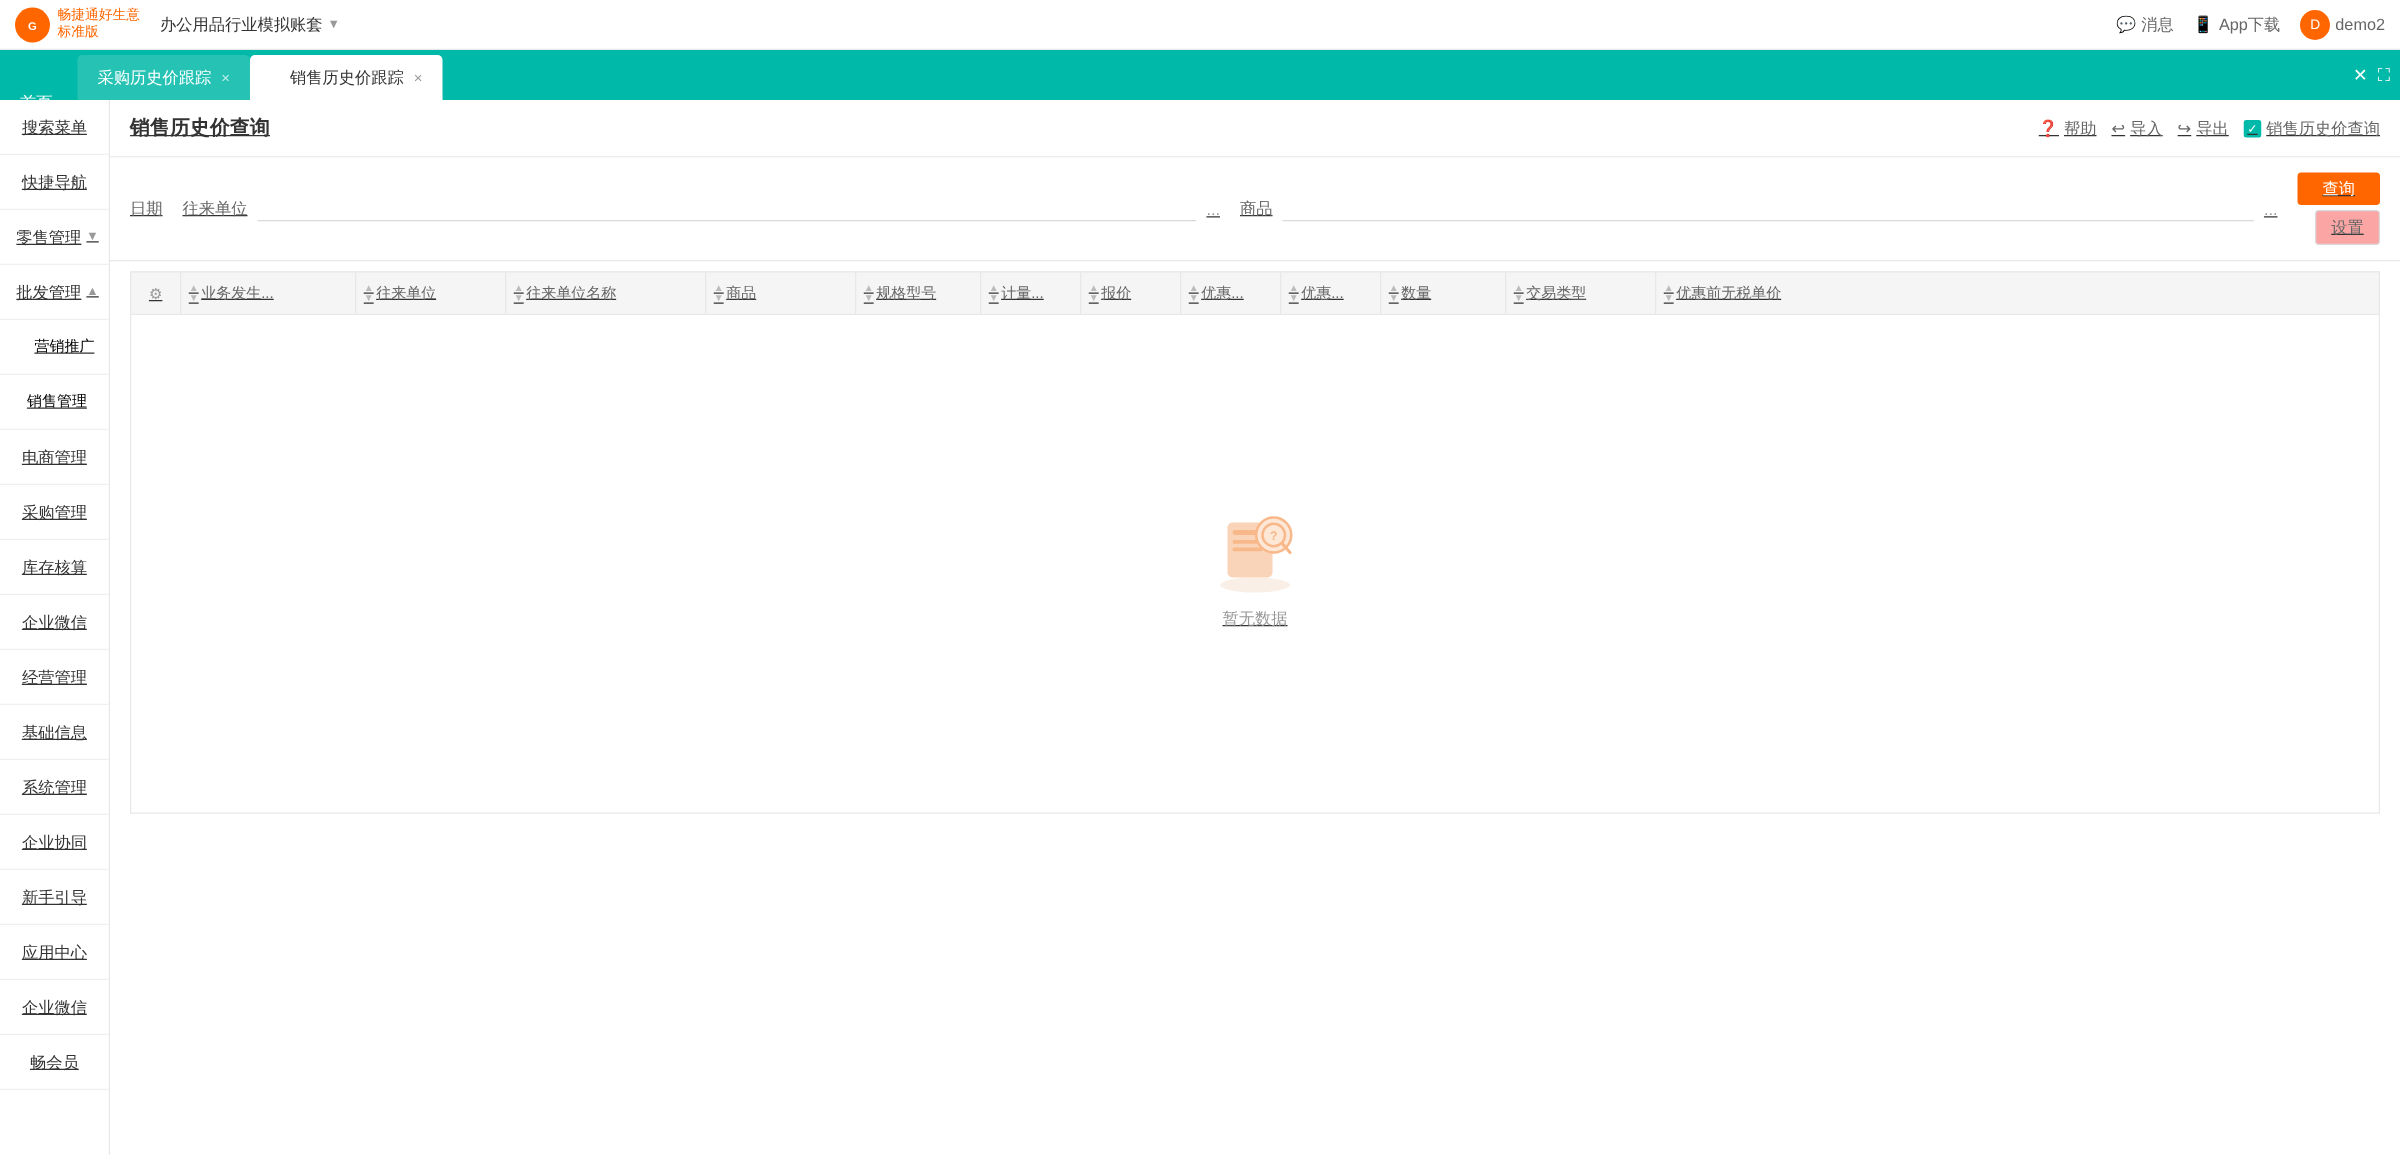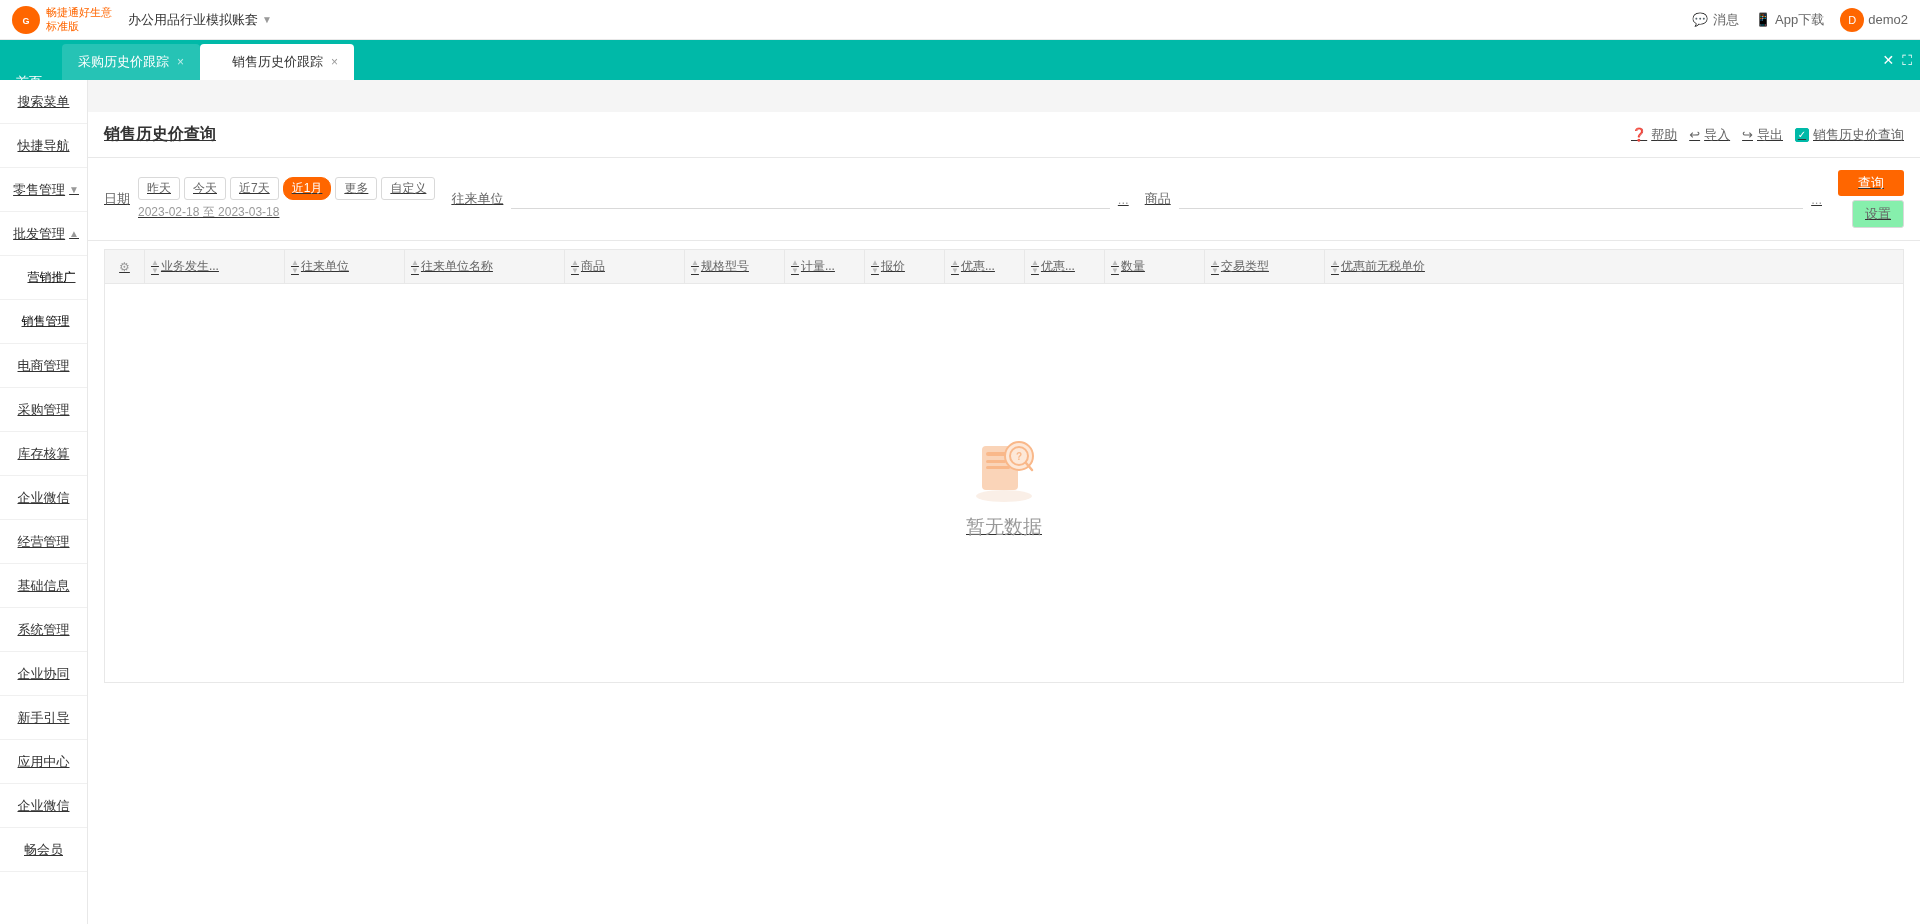--- a/index.html
+++ b/index.html
@@ -89,21 +89,20 @@
     .page-container { background: #fff; margin: 0; padding: 0; min-height: 100%; }
 
     
     .page-header {
       display: flex;
       align-items: center;
       justify-content: space-between;
       padding: 12px 16px;
       border-bottom: 1px solid #e8e8e8;
       background: #fff;
-      margin-top: 32px;
     }
     .page-title { font-size: 16px; font-weight: bold; color: #333; }
     .page-actions { display: flex; align-items: center; gap: 12px; font-size: 13px; color: #666; }
     .page-action { display: flex; align-items: center; gap: 4px; cursor: pointer; }
     .checkbox-label { display: flex; align-items: center; gap: 4px; cursor: pointer; }
     .checkbox { width: 14px; height: 14px; border: 1px solid #00b9a8; background: #00b9a8; display: flex; align-items: center; justify-content: center; color: #fff; font-size: 10px; border-radius: 2px; }
 
     
     .filter-bar {
       padding: 12px 16px;
@@ -116,21 +115,21 @@
     }
     .filter-group { display: flex; align-items: center; gap: 8px; }
     .filter-label { color: #666; font-size: 13px; white-space: nowrap; }
     .date-buttons { display: flex; align-items: center; gap: 4px; }
     .date-btn { padding: 2px 8px; border: 1px solid #d9d9d9; border-radius: 3px; cursor: pointer; font-size: 12px; color: #666; background: #fff; }
     .date-btn.active { background: #f60; color: #fff; border-color: #f60; border-radius: 10px; }
     .date-range { font-size: 12px; color: #999; margin-top: 2px; }
     .filter-input { border: none; border-bottom: 1px solid #d9d9d9; padding: 2px 4px; font-size: 13px; outline: none; min-width: 120px; }
     .filter-dots { color: #999; cursor: pointer; }
     .search-btn { padding: 4px 20px; background: #f60; color: #fff; border: none; border-radius: 3px; cursor: pointer; font-size: 13px; white-space: nowrap; }
-    .settings-btn { padding: 4px 12px; background: #86efac; color: #666; border: 1px solid #d9d9d9; border-radius: 3px; cursor: pointer; font-size: 13px; }
+    .settings-btn { padding: 4px 12px; background: #fca5a5; color: #666; border: 1px solid #d9d9d9; border-radius: 3px; cursor: pointer; font-size: 13px; }
 
     
     .table-container { background: #fff; padding: 0 16px; }
     .table-header {
       display: grid;
       grid-template-columns: 40px 140px 120px 160px 120px 100px 80px 80px 80px 80px 100px 120px 1fr;
       background: #f5f5f5;
       border: 1px solid #e8e8e8;
       border-bottom: none;
       margin-top: 8px;
@@ -154,21 +153,21 @@
       display: flex;
       align-items: center;
       justify-content: center;
     }
     .empty-state { display: flex; flex-direction: column; align-items: center; gap: 8px; padding: 40px; }
     .empty-icon {
       width: 80px;
       height: 80px;
       position: relative;
     }
-    .empty-text { color: #999; font-size: 19px; }
+    .empty-text { color: #999; font-size: 13px; }
 
     
     .gear-cell { display: flex; align-items: center; justify-content: center; color: #999; cursor: pointer; }
   </style>
 </head>
 <body>
 
 <div class="top-header">
   <div class="top-header-left">
     <div class="logo-area">
@@ -304,31 +303,20 @@
           <div class="checkbox-label">
             <div class="checkbox">✓</div>
             <span>销售历史价查询</span>
           </div>
         </div>
       </div>
 
       <div class="filter-bar">
         <div class="filter-group">
           <span class="filter-label">日期</span>
-          <div style="display:flex;flex-direction:column;gap:2px;">
-            <div class="date-buttons">
-              <button class="date-btn">昨天</button>
-              <button class="date-btn">今天</button>
-              <button class="date-btn">近7天</button>
-              <button class="date-btn active">近1月</button>
-              <button class="date-btn">更多</button>
-              <button class="date-btn">自定义</button>
-            </div>
-            <div class="date-range">2023-02-18 至 2023-03-18</div>
-          </div>
         </div>
 
         <div class="filter-group" style="flex:1;">
           <span class="filter-label">往来单位</span>
           <input class="filter-input" type="text" style="flex: 1 1 0%; min-width: 200px; border-top: none; border-right: none; border-left: none; border-image: initial; border-bottom: 1px solid rgb(217, 217, 217); outline: none;">
           <span class="filter-dots">...</span>
         </div>
 
         <div class="filter-group" style="flex:1;">
           <span class="filter-label">商品</span>

